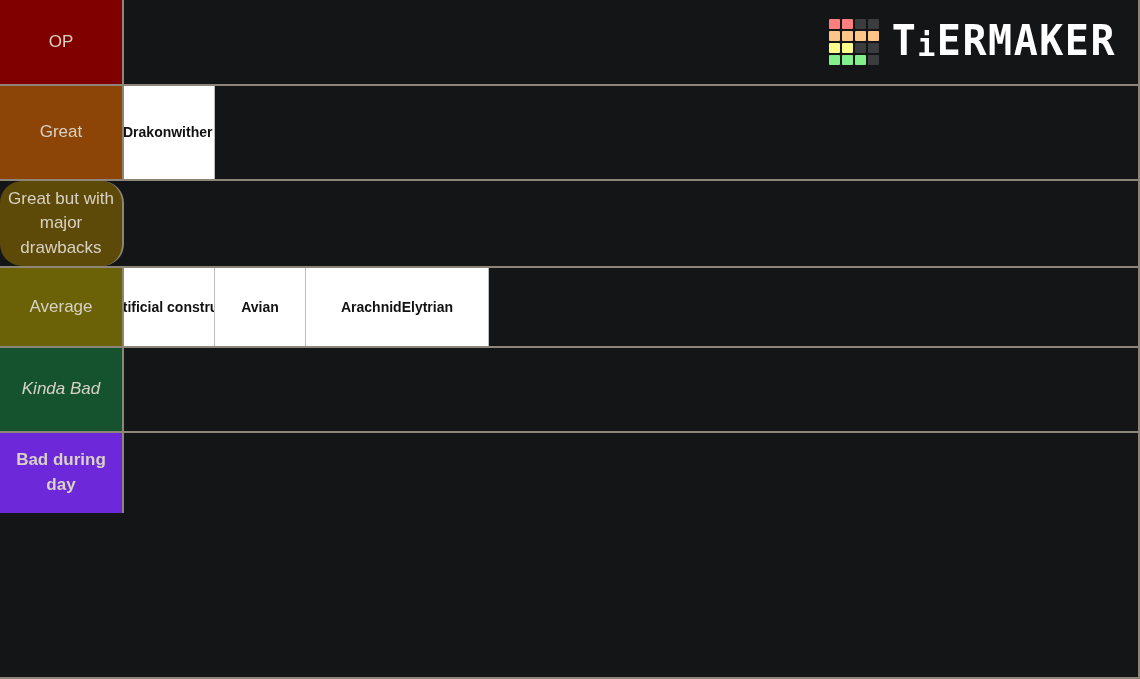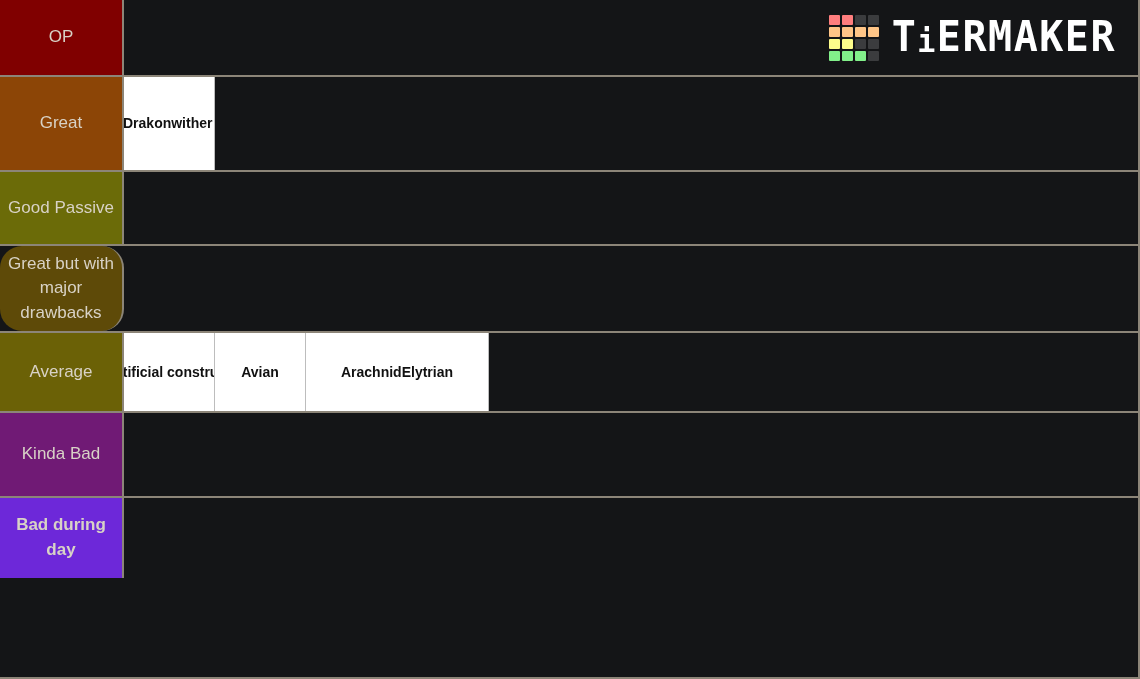--- a/index.html
+++ b/index.html
@@ -20,21 +20,21 @@
     background: #141517;
     border-right: 2px solid #8c8578;
     border-bottom: 2px solid #8c8578;
   }
 
   
   .header-row {
     position: relative;
     display: flex;
     width: 100%;
-    height: 77px;
+    height: 86px;
     border-bottom: 2px solid #8c8578;
     background: #4c1d95;
   }
 
   .logo {
     position: absolute;
     right: 22px;
     top: 50%;
     transform: translateY(-50%);
     display: flex;
@@ -172,24 +172,20 @@
 
   <div id="rows-container">
       <div class="row" style="height: 95px;">
         <div class="tier-label" style="background: rgb(140, 69, 6);">Great</div>
         <div class="tier-items">
           <div class="item clip">
             <span class="item-label">Drakonwither</span>
           </div>
         </div>
       </div>
-      <div class="row" style="height: 74px;">
-        <div class="tier-label" style="background: rgb(107, 107, 8);">Good Passive</div>
-        <div class="tier-items"></div>
-      </div>
       <div class="row" style="height: 87px;">
         <div class="tier-label" style="background: rgb(94, 74, 8); border-radius: 22px;">Great but with major drawbacks</div>
         <div class="tier-items"></div>
       </div>
       <div class="row" style="height: 80px;">
         <div class="tier-label" style="background: rgb(107, 97, 6);">Average</div>
         <div class="tier-items">
           <div class="item">
             <span class="item-label">Artificial construct</span>
           </div>
@@ -198,21 +194,21 @@
           </div>
           <div class="item wide">
             <span class="item-label">
               <span>Arachnid</span>
               <span>Elytrian</span>
             </span>
           </div>
         </div>
       </div>
       <div class="row" style="height: 85px;">
-        <div class="tier-label" style="background: #701a75;">Kinda Bad</div>
+        <div class="tier-label" style="background: #14532d; font-style: italic;">Kinda Bad</div>
         <div class="tier-items"></div>
       </div>
       <div class="row" style="height: 80px;">
         <div class="tier-label" style="background: #6d28d9; font-weight: bold;">Bad during day</div>
         <div class="tier-items"></div>
       </div>
     </div>
 
 </div>
 

